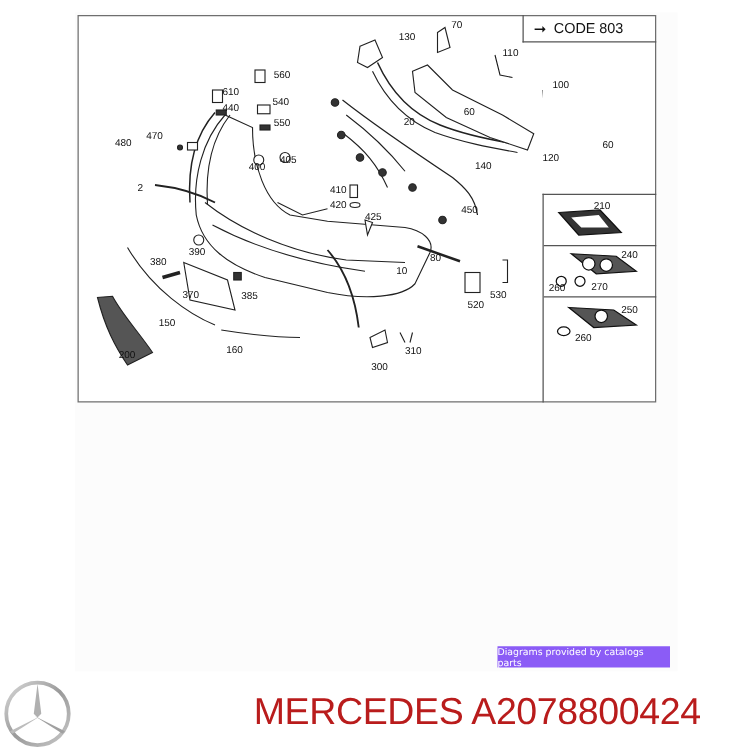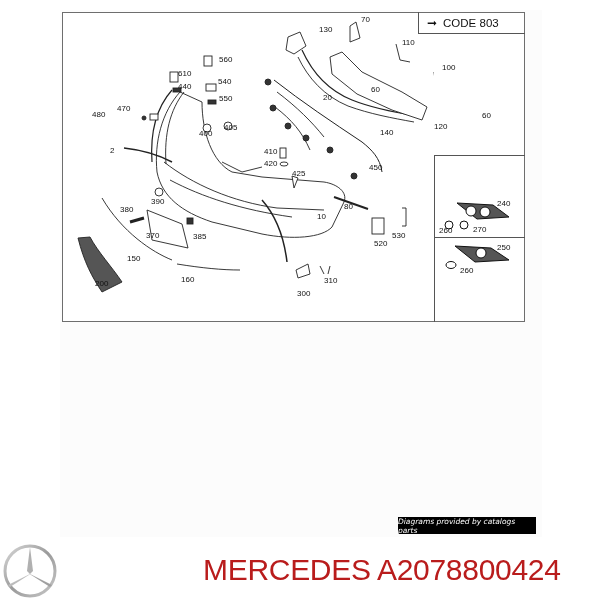--- a/index.html
+++ b/index.html
@@ -6,21 +6,21 @@
   body { width:600px; height:600px; background:#ffffff; position:relative; overflow:hidden; font-family:"Liberation Sans", sans-serif; }
   .bgpanel { position:absolute; left:60px; top:10px; width:482px; height:527px; background:#fcfcfc; }
   .frame { position:absolute; left:62px; top:12px; width:463px; height:310px; border:1px solid #6e6e6e; background:#fff; box-sizing:border-box; }
   .code-box { position:absolute; left:418px; top:12px; width:107px; height:22px; border-left:1px solid #555; border-bottom:1px solid #555; box-sizing:border-box; font-size:11.5px; display:flex; align-items:center; padding-left:8px; gap:6px; color:#111; }
   .code-arrow { font-size:12px; }
   .inset { position:absolute; left:434px; top:155px; width:91px; height:167px; border-left:1px solid #555; border-top:1px solid #555; box-sizing:border-box; }
   .inset .cell { position:absolute; left:0; width:90px; height:41px; border-bottom:1px solid #555; box-sizing:border-box; }
   .inset .cell:last-child { border-bottom:none; }
   .lbl { position:absolute; font-size:8px; color:#111; line-height:1; white-space:nowrap; }
   svg.drawing { position:absolute; left:62px; top:12px; }
-  .attrib { position:absolute; left:398px; top:517px; width:138px; height:17px; background:#000000; color:#fff; font-size:7.5px; display:flex; align-items:center; justify-content:center; font-family:"DejaVu Sans", sans-serif;font-style:italic; }
+  .attrib { position:absolute; left:398px; top:517px; width:138px; height:17px; background:#8b5cf6; color:#fff; font-size:7.5px; display:flex; align-items:center; justify-content:center; font-family:"DejaVu Sans", sans-serif; }
   .logo { position:absolute; left:0px; top:543px; }
   .title { position:absolute; left:203px; top:553px; font-size:30px; color:#b91c1c; letter-spacing:-0.3px; white-space:nowrap; }
 </style>
 </head>
 <body>
 
 <div class="bgpanel"></div>
 
 <div class="frame"></div>
 
@@ -129,20 +129,27 @@
   <span class="lbl" style="left:131px;top:221px">385</span>
   <span class="lbl" style="left:84px;top:220px">370</span>
   <span class="lbl" style="left:65px;top:243px">150</span>
   <span class="lbl" style="left:119px;top:264px">160</span>
   <span class="lbl" style="left:33px;top:268px">200</span>
   <span class="lbl" style="left:262px;top:265px">310</span>
   <span class="lbl" style="left:235px;top:278px">300</span>
 </div>
 
 <div class="inset">
+  <div class="cell" style="top:0">
+    <svg width="90" height="41">
+        <path d="M12 14 L45 12 L62 30 L28 32 Z" fill="#333" stroke="#111"></path>
+        <path d="M22 18 L44 16 L52 26 L30 26 Z" fill="#fff"></path>
+      </svg>
+    <span class="lbl" style="left:40px;top:5px">210</span>
+  </div>
   <div class="cell" style="top:41px">
     <svg width="90" height="41">
         <path d="M22 6 L58 8 L74 20 L42 22 Z" fill="#555" stroke="#111"></path>
         <circle cx="36" cy="14" r="5" fill="#fff" stroke="#111"></circle>
         <circle cx="50" cy="15" r="5" fill="#fff" stroke="#111"></circle>
         <circle cx="14" cy="28" r="4" fill="none" stroke="#111"></circle>
         <circle cx="29" cy="28" r="4" fill="none" stroke="#111"></circle>
       </svg>
     <span class="lbl" style="left:62px;top:3px">240</span>
     <span class="lbl" style="left:4px;top:30px">260</span>

